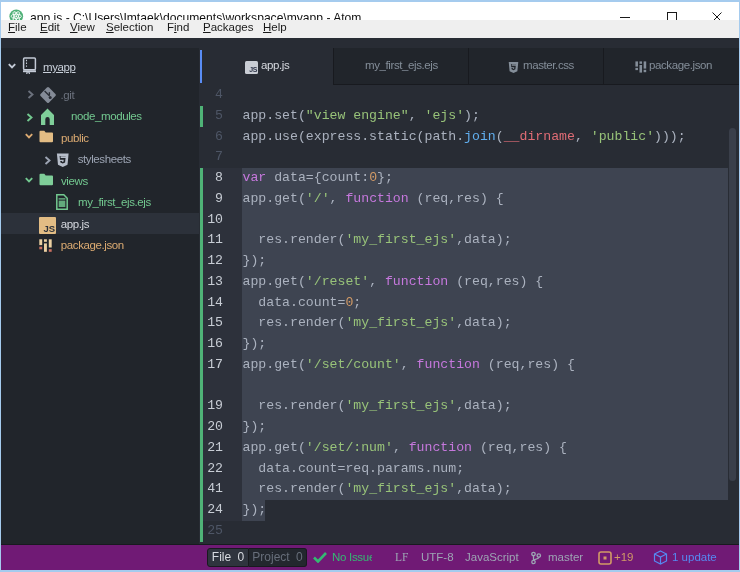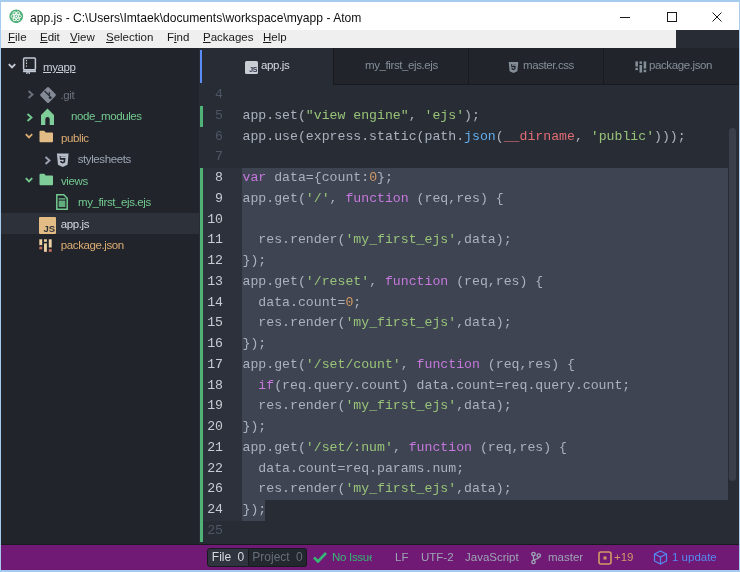--- a/index.html
+++ b/index.html
@@ -5,21 +5,21 @@
   * { margin:0; padding:0; box-sizing:border-box; }
   html,body { width:740px; height:572px; overflow:hidden; }
   body { position:relative; background:#282c34; font-family:"Liberation Sans",sans-serif; }
   .abs { position:absolute; }
 
   
   #titlebar { left:0; top:0; width:740px; height:30px; background:#ffffff; border-top:2px solid #a5cbee; }
   #title-text { left:30px; top:8.5px; font-size:12.1px; color:#101010; white-space:pre; }
   .capbtn { top:0; height:30px; width:46px; }
   
-  #menubar { left:0; top:30px; width:676px; height:18px; background:#efefef; color:#1a1a1a; font-size:11.5px; }
+  #menubar { left:0; top:20px; width:740px; height:18px; background:#efefef; color:#1a1a1a; font-size:11.5px; }
   #menubar > span { position:absolute; top:1px; }
   .u { text-decoration:underline; }
 
   
   #tree { left:0; top:48px; width:199px; height:496px; background:#21252b; overflow:hidden; }
   .trow { position:absolute; height:21px; line-height:21px; font-size:11.5px; letter-spacing:-0.4px; color:#9da5b4; white-space:pre; }
   .green { color:#73c990; }
   .orange { color:#dcab72; }
   .dim { color:#6b717d; }
   #sel-row { left:0; width:199px; top:164.5px; height:21.5px; background:#2c313a; }
@@ -208,21 +208,21 @@
       </svg>
       <span class="tablbl" style="left:45px;">package.json</span>
     </div>
   </div>
   <div class="abs" id="tabline"></div>
 
   <div class="abs" id="editor">
     <div class="cl" style="top:0.00px"><span class="num ">4</span><span class="code"></span></div>
     <div class="gitmark" style="top:20.75px;height:21.05px"></div>
     <div class="cl" style="top:20.75px"><span class="num ">5</span><span class="code">app.set(<span class="s">"view engine"</span>, <span class="s">'ejs'</span>);</span></div>
-    <div class="cl" style="top:41.50px"><span class="num ">6</span><span class="code">app.use(express.static(path.<span class="f">json</span>(<span class="r">__dirname</span>, <span class="s">'public'</span>)));</span></div>
+    <div class="cl" style="top:41.50px"><span class="num ">6</span><span class="code">app.use(express.static(path.<span class="f">join</span>(<span class="r">__dirname</span>, <span class="s">'public'</span>)));</span></div>
     <div class="cl" style="top:62.25px"><span class="num ">7</span><span class="code"></span></div>
     <div class="gitmark" style="top:83.00px;height:21.05px"></div>
     <div class="gutbg" style="top:83.00px;height:21.05px"></div>
     <div class="selbg" style="top:83.00px;width:486px"></div>
     <div class="cl" style="top:83.00px"><span class="num numb">8</span><span class="code"><span class="k">var</span> data={count:<span class="n">0</span>};</span></div>
     <div class="gitmark" style="top:103.75px;height:21.05px"></div>
     <div class="gutbg" style="top:103.75px;height:21.05px"></div>
     <div class="selbg" style="top:103.75px;width:486px"></div>
     <div class="cl" style="top:103.75px"><span class="num numb">9</span><span class="code">app.get(<span class="s">'/'</span>, <span class="k">function</span> (req,res) {</span></div>
     <div class="gitmark" style="top:124.50px;height:21.05px"></div>
@@ -253,59 +253,58 @@
     <div class="gutbg" style="top:249.00px;height:21.05px"></div>
     <div class="selbg" style="top:249.00px;width:486px"></div>
     <div class="cl" style="top:249.00px"><span class="num numb">16</span><span class="code">});</span></div>
     <div class="gitmark" style="top:269.75px;height:21.05px"></div>
     <div class="gutbg" style="top:269.75px;height:21.05px"></div>
     <div class="selbg" style="top:269.75px;width:486px"></div>
     <div class="cl" style="top:269.75px"><span class="num numb">17</span><span class="code">app.get(<span class="s">'/set/count'</span>, <span class="k">function</span> (req,res) {</span></div>
     <div class="gitmark" style="top:290.50px;height:21.05px"></div>
     <div class="gutbg" style="top:290.50px;height:21.05px"></div>
     <div class="selbg" style="top:290.50px;width:486px"></div>
-    <div class="cl" style="top:290.50px"><span class="num numb">18</span><span class="code">  <span class="k">if</span>(req.query.count) data.count=req.query.count;</span></div>
     <div class="gitmark" style="top:311.25px;height:21.05px"></div>
     <div class="gutbg" style="top:311.25px;height:21.05px"></div>
     <div class="selbg" style="top:311.25px;width:486px"></div>
     <div class="cl" style="top:311.25px"><span class="num numb">19</span><span class="code">  res.render(<span class="s">'my_first_ejs'</span>,data);</span></div>
     <div class="gitmark" style="top:332.00px;height:21.05px"></div>
     <div class="gutbg" style="top:332.00px;height:21.05px"></div>
     <div class="selbg" style="top:332.00px;width:486px"></div>
     <div class="cl" style="top:332.00px"><span class="num numb">20</span><span class="code">});</span></div>
     <div class="gitmark" style="top:352.75px;height:21.05px"></div>
     <div class="gutbg" style="top:352.75px;height:21.05px"></div>
     <div class="selbg" style="top:352.75px;width:486px"></div>
     <div class="cl" style="top:352.75px"><span class="num numb">21</span><span class="code">app.get(<span class="s">'/set/:num'</span>, <span class="k">function</span> (req,res) {</span></div>
     <div class="gitmark" style="top:373.50px;height:21.05px"></div>
     <div class="gutbg" style="top:373.50px;height:21.05px"></div>
     <div class="selbg" style="top:373.50px;width:486px"></div>
     <div class="cl" style="top:373.50px"><span class="num numb">22</span><span class="code">  data.count=req.params.num;</span></div>
     <div class="gitmark" style="top:394.25px;height:21.05px"></div>
     <div class="gutbg" style="top:394.25px;height:21.05px"></div>
     <div class="selbg" style="top:394.25px;width:486px"></div>
-    <div class="cl" style="top:394.25px"><span class="num numb">26</span><span class="code">  res.render(<span class="s">'my_first_ejs'</span>,data);</span></div>
+    <div class="cl" style="top:394.25px"><span class="num numb">41</span><span class="code">  res.render(<span class="s">'my_first_ejs'</span>,data);</span></div>
     <div class="gitmark" style="top:415.00px;height:21.05px"></div>
     <div class="gutbg" style="top:415.00px;height:21.05px"></div>
     <div class="selbg" style="top:415.00px;width:23.4px"></div>
     <div class="cl" style="top:415.00px"><span class="num numb">24</span><span class="code">});</span></div>
     <div class="gitmark" style="top:435.75px;height:21.05px"></div>
     <div class="cl" style="top:435.75px"><span class="num ">25</span><span class="code"></span></div>
   </div>
   <div class="abs" id="sbar"></div>
 
   <div class="abs" id="status">
     <div class="abs" style="left:207px; top:3px; width:42px; height:19px; background:#2f343e; border:1px solid #181a1f; border-radius:3px 0 0 3px; color:#d7dae0; text-align:center; line-height:17px; font-size:12px; word-spacing:3px;">File 0</div>
     <div class="abs" style="left:249px; top:3px; width:58px; height:19px; background:#23272e; border:1px solid #181a1f; border-left:none; border-radius:0 3px 3px 0; color:#676e7a; text-align:center; line-height:17px; font-size:12px; word-spacing:3px;">Project 0</div>
     <svg class="abs" style="left:313px; top:7px;" width="14" height="11" viewBox="0 0 14 11">
       <path d="M1 5.5 l4 4 L13 1" stroke="#35b873" stroke-width="2.6" fill="none"></path>
     </svg>
     <div class="abs" style="left:332px; top:6px; width:40px; overflow:hidden; color:#35b873; white-space:pre; letter-spacing:-0.3px;">No Issues</div>
-    <span class="abs" style="left:395px;">LF</span>
-    <span class="abs" style="left:421px;">UTF-2</span>
+    <span class="abs" style="left:395px;font-family:Liberation Serif, serif;">LF</span>
+    <span class="abs" style="left:421px;">UTF-8</span>
     <span class="abs" style="left:465px;">JavaScript</span>
     <svg class="abs" style="left:530px; top:6px;" width="12" height="14" viewBox="0 0 12 14">
       <g stroke="#9da5b4" stroke-width="1.3" fill="none">
         <circle cx="3.5" cy="3" r="1.7"></circle>
         <circle cx="3.5" cy="11" r="1.7"></circle>
         <circle cx="8.8" cy="4.5" r="1.7"></circle>
         <path d="M3.5 4.7 v4.6 M8.8 6.2 c0 2.5 -5.3 1.5 -5.3 3.7"></path>
       </g>
     </svg>
     <span class="abs" style="left:548px;">master</span>

